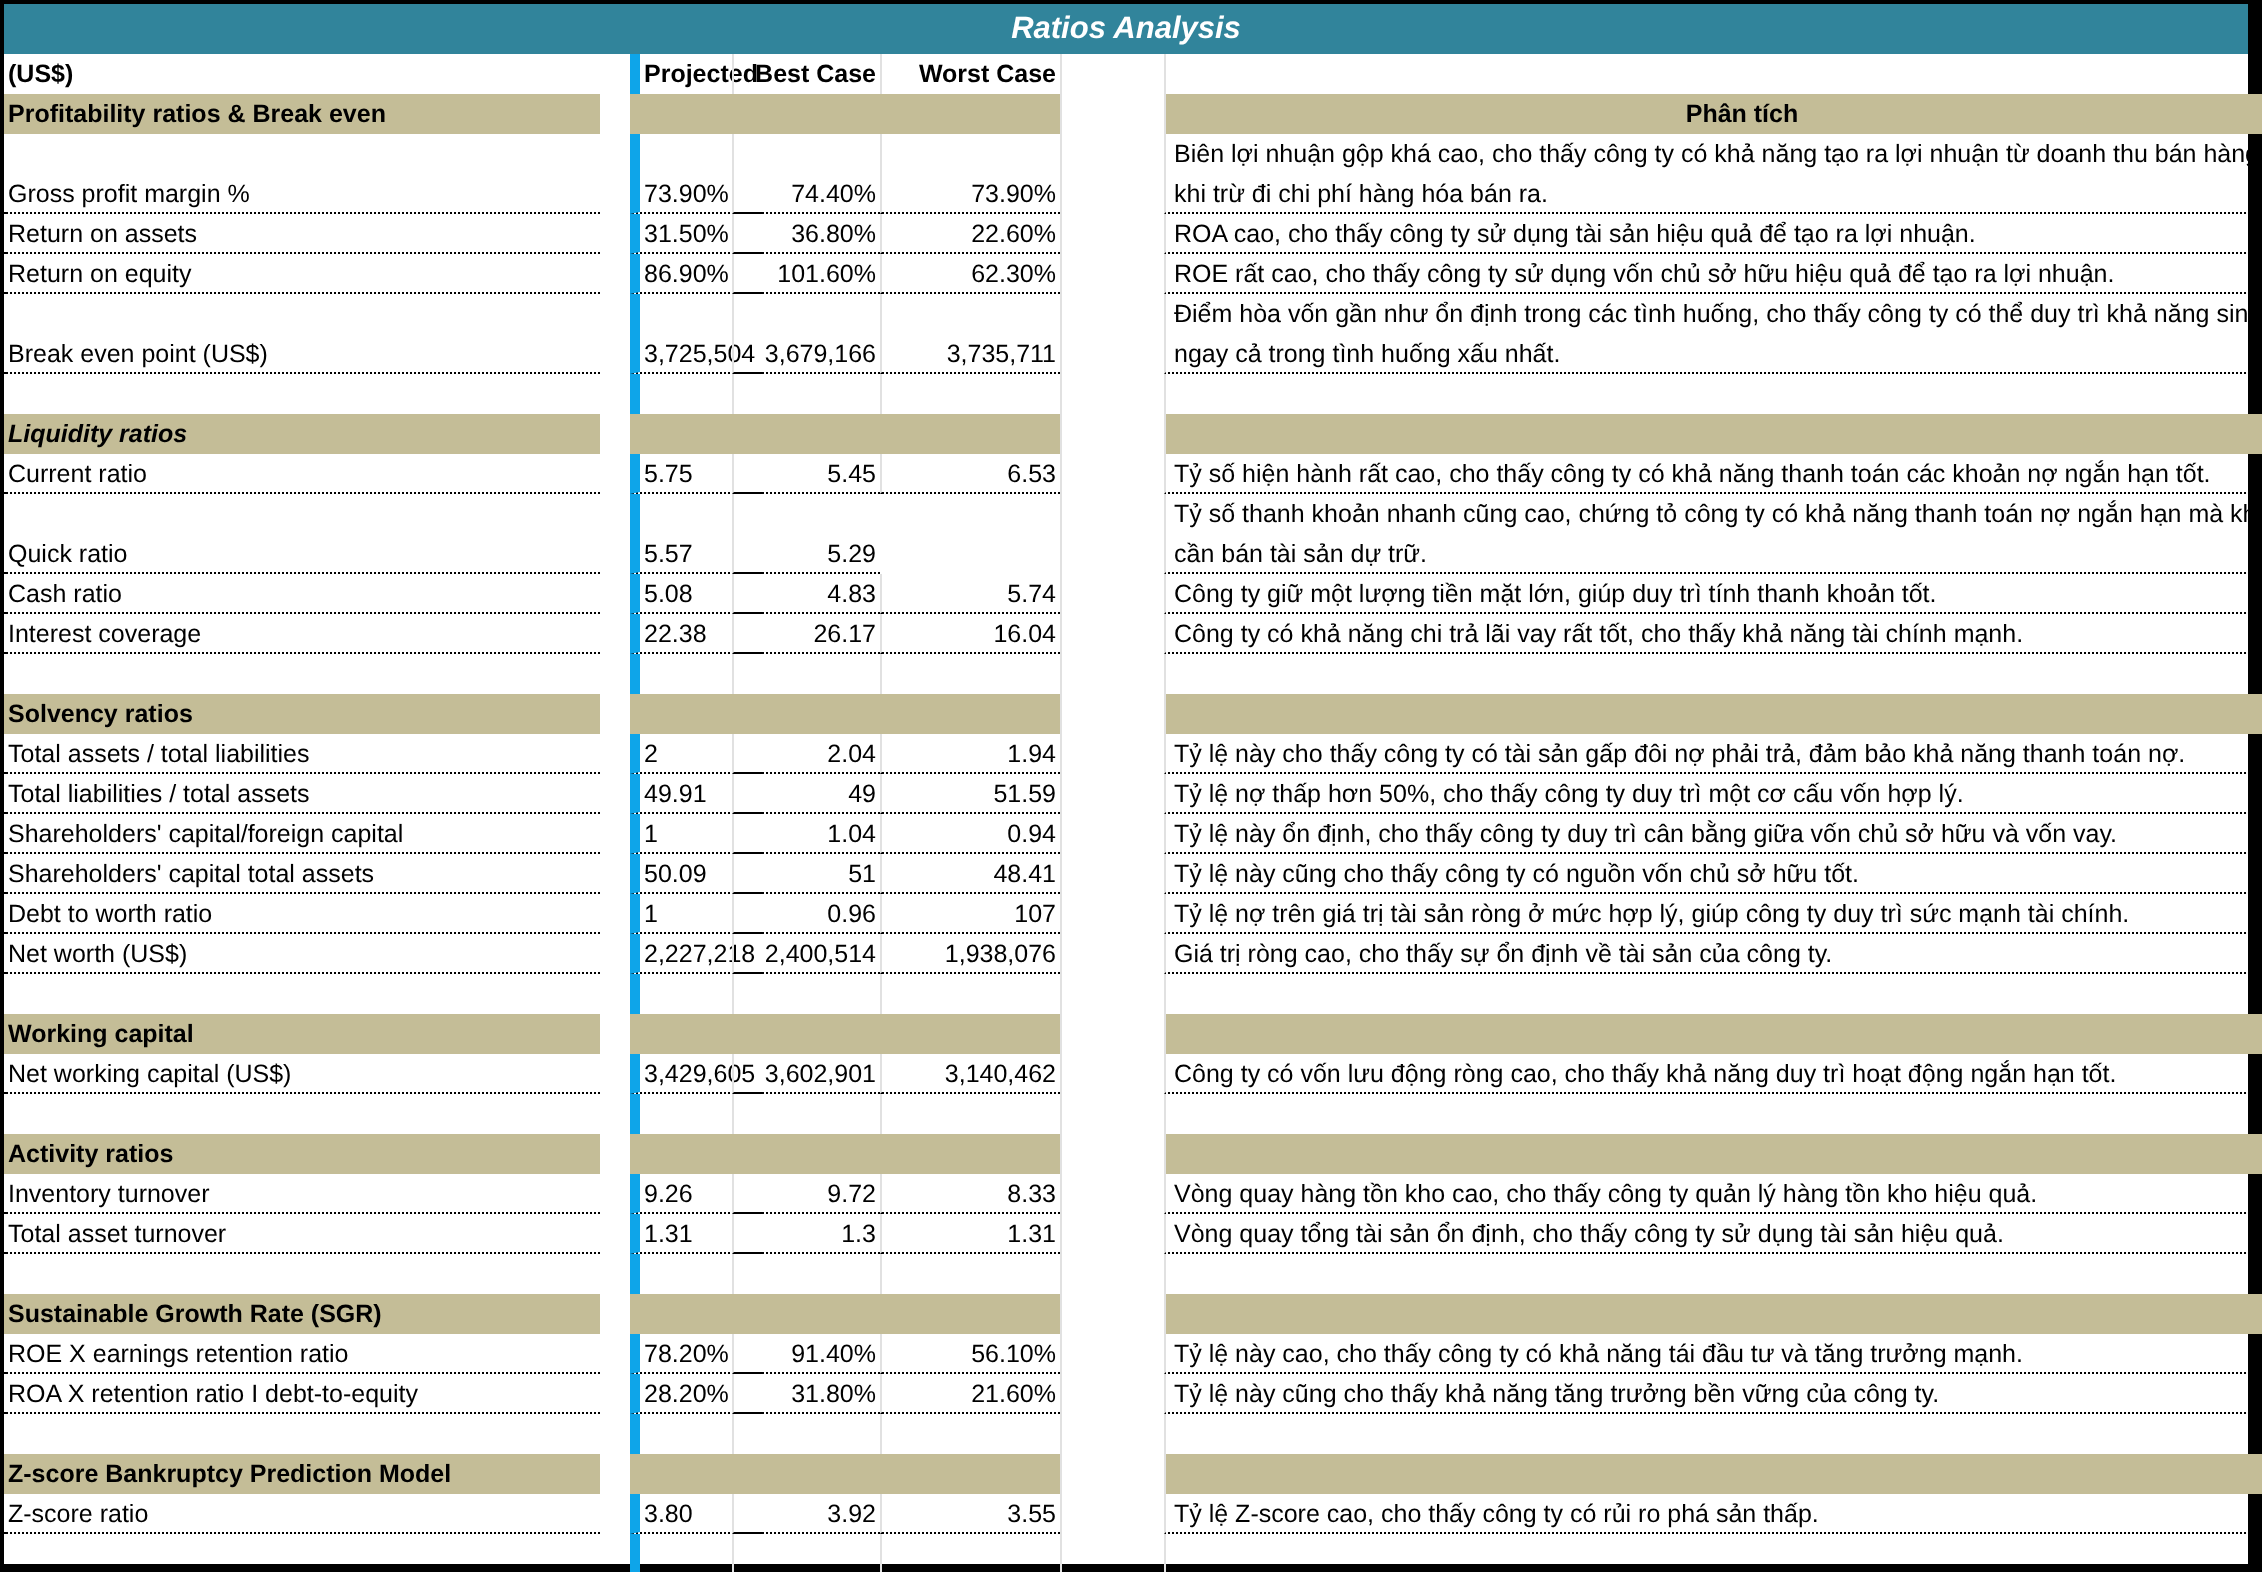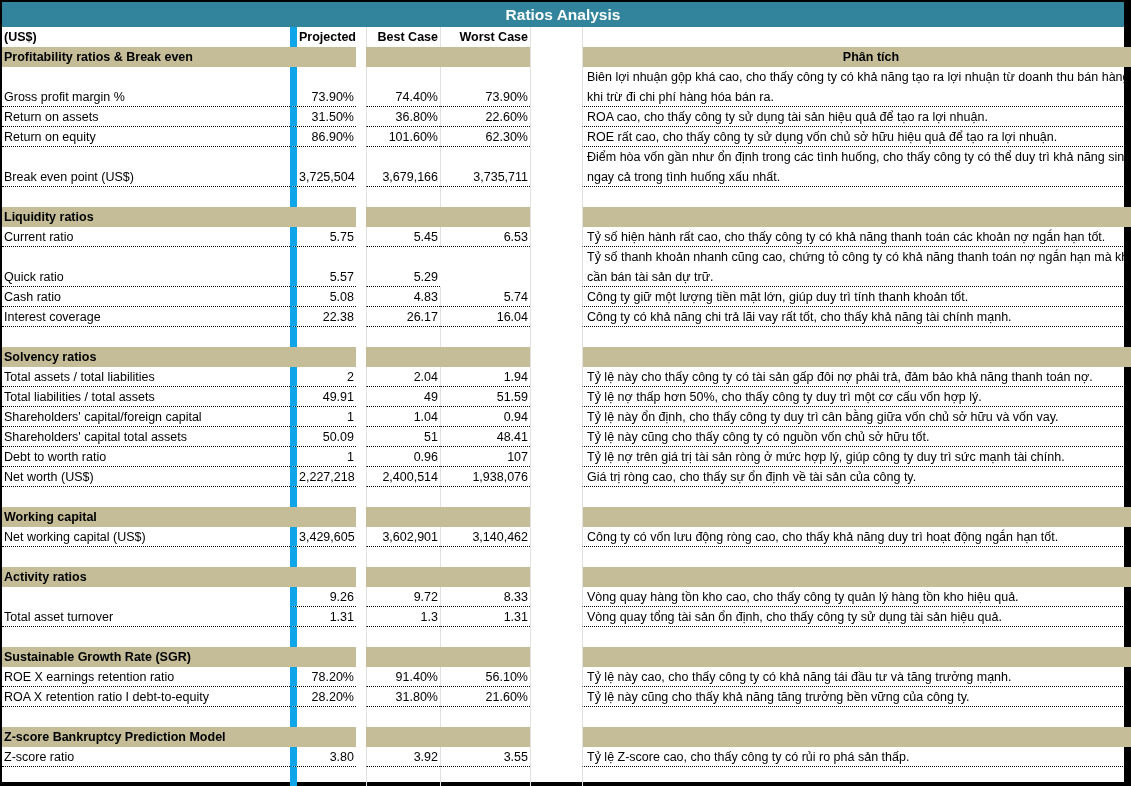--- a/index.html
+++ b/index.html
@@ -6,27 +6,27 @@
   body {
     width: 1131px; height: 786px; background: #000; overflow: hidden;
     font-family: "Liberation Sans", "DejaVu Sans", sans-serif; font-size: 12.5px; color: #000;
   }
   .sheet {
     position: absolute; left: 2px; top: 2px; width: 1125px; height: 780px;
     background: #fff; border-right: 3px solid #000;
   }
   .title-bar {
     height: 25px; background: #31849b; color: #fff; font-weight: bold;
-    font-size: 15.5px; text-align: center; line-height: 25px;
+    font-size: 15.5px; text-align: center; line-height: 25px; font-style: italic;
   }
   .grid { position: relative; }
   .row { position: absolute; left: 0; width: 1123px; height: 20px; }
   .cell { position: absolute; top: 0; height: 20px; line-height: 20px; white-space: nowrap; overflow: hidden; padding: 0 2px; }
   .c-label { left: 0; width: 298px; }
-  .c-p { left: 288px; width: 66px; text-align: right; border-left: 7px solid #0ea5e9; }
+  .c-p { left: 313px; width: 66px; text-align: left; border-left: 5px solid #0ea5e9; }
   .c-b { left: 364px; width: 74px; text-align: right; border-left: 1px solid #e1e1e1; }
   .c-w { left: 438px; width: 90px; text-align: right; border-left: 1px solid #e1e1e1; }
   .c-gap { left: 528px; width: 20px; border-left: 1px solid #e1e1e1; }
   .c-note { left: 548px; width: 575px; border-left: 1px solid #e1e1e1; padding-left: 4px; white-space: normal; line-height: 20px; margin-left: 32px; }
   .section .c-label, .section .c-p, .section .c-b, .section .c-w { background: #c4bd97; border-left-color: #c4bd97; font-weight: bold; }
   .section .c-note { background: #c4bd97; font-weight: bold; text-align: center; }
   .dotted .c-label, .dotted .c-p, .dotted .c-b, .dotted .c-w, .dotted .c-note { border-bottom: 1px dotted #000; }
   .hdr { font-weight: bold; }
   .tall { height: 40px; }
   .tall .cell { height: 40px; }
@@ -87,21 +87,21 @@
         <div class="cell c-note">Điểm hòa vốn gần như ổn định trong các tình huống, cho thấy công ty có thể duy trì khả năng sinh lời ngay cả trong tình huống xấu nhất.</div>
       </div>
       <div class="row" style="top: 160px;">
         <div class="cell c-label"></div>
         <div class="cell c-p"></div>
         <div class="cell c-b"></div>
         <div class="cell c-w"></div>
         <div class="cell c-gap"></div>
         <div class="cell c-note"></div>
       </div>
-      <div class="row section" style="top: 180px;">
+      <div class="row section" style="top: 180px; font-style: italic;">
         <div class="cell c-label">Liquidity ratios</div>
         <div class="cell c-p"></div>
         <div class="cell c-b"></div>
         <div class="cell c-w"></div>
         <div class="cell c-gap" style="background:#fff"></div>
         <div class="cell c-note"></div>
       </div>
       <div class="row dotted" style="top: 200px;">
         <div class="cell c-label">Current ratio</div>
         <div class="cell c-p">5.75</div>
@@ -231,20 +231,21 @@
       </div>
       <div class="row section" style="top: 540px;">
         <div class="cell c-label">Activity ratios</div>
         <div class="cell c-p"></div>
         <div class="cell c-b"></div>
         <div class="cell c-w"></div>
         <div class="cell c-gap" style="background:#fff"></div>
         <div class="cell c-note"></div>
       </div>
       <div class="row dotted" style="top: 560px;">
+        <div class="cell c-label">Inventory turnover</div>
         <div class="cell c-p">9.26</div>
         <div class="cell c-b">9.72</div>
         <div class="cell c-w">8.33</div>
         <div class="cell c-gap"></div>
         <div class="cell c-note">Vòng quay hàng tồn kho cao, cho thấy công ty quản lý hàng tồn kho hiệu quả.</div>
       </div>
       <div class="row dotted" style="top: 580px;">
         <div class="cell c-label">Total asset turnover</div>
         <div class="cell c-p">1.31</div>
         <div class="cell c-b">1.3</div>

